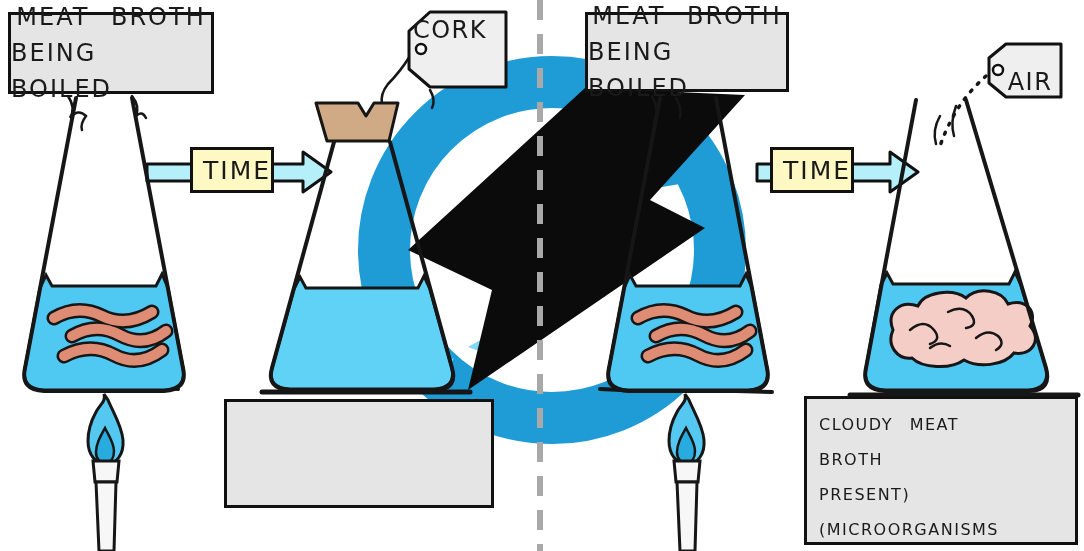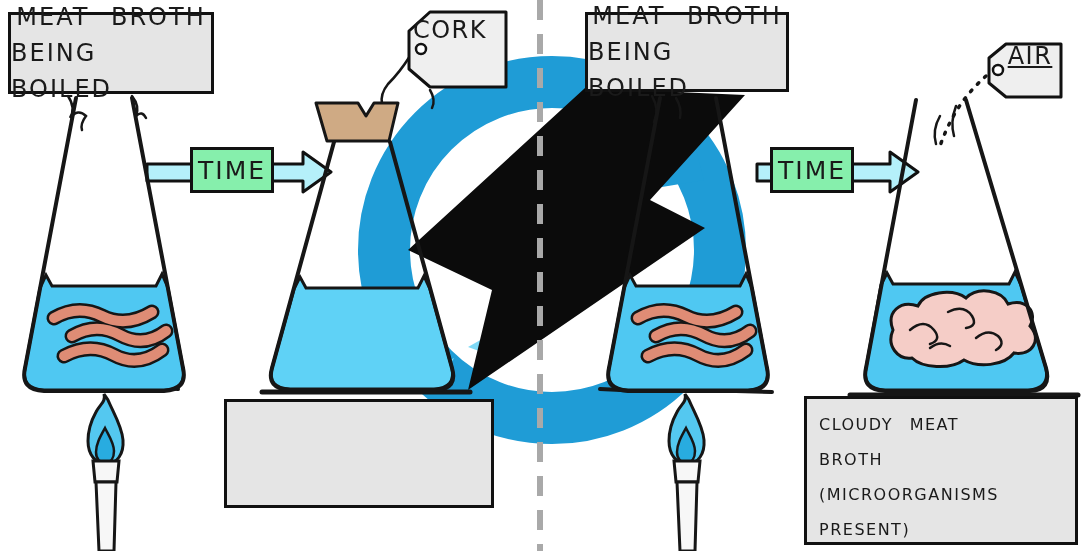--- a/index.html
+++ b/index.html
@@ -18,31 +18,31 @@
     letter-spacing:2px;word-spacing:12px;line-height:36px;color:#1a1a1a;
   }
   .labelbox.center{display:flex;flex-direction:column;justify-content:center;align-items:center;}
   .labelbox.left{padding:8px 12px;line-height:35px;}
   .lb1{left:8px;top:12px;width:206px;height:82px;font-size:24px;}
   .lb3{left:585px;top:12px;width:204px;height:80px;font-size:24px;}
   .lb5{left:224px;top:399px;width:270px;height:109px;font-size:23px;letter-spacing:1.5px;word-spacing:10px;}
   .lb6{left:804px;top:396px;width:274px;height:149px;font-size:16px;letter-spacing:1.5px;word-spacing:10px;}
   .timebox{
     position:absolute;z-index:3;box-sizing:border-box;width:84px;height:46px;
-    background:#86efac;border:3px solid #111;display:flex;align-items:center;justify-content:center;
+    background:#fef9c3;border:3px solid #111;display:flex;align-items:center;justify-content:flex-end;
     font-size:25px;letter-spacing:2px;color:#1a1a1a;
   }
   .tb1{left:190px;top:147px;}
   .tb2{left:770px;top:147px;}
   .tagtext{
     position:absolute;z-index:3;text-align:center;font-size:24px;letter-spacing:1.5px;
     line-height:33px;color:#1a1a1a;
   }
   .tg-cork{left:410px;top:14px;width:80px;}
-  .tg-air{left:1002px;top:40px;width:56px;text-decoration:underline;}
+  .tg-air{left:1002px;top:66px;width:56px;}
 </style>
 </head>
 <body>
 
 <div class="stage">
 
   <svg width="1084" height="551" viewBox="0 0 1084 551">
 
     <g>
       <circle cx="552" cy="250" r="168" fill="none" stroke-width="52" stroke="#1F9CD6"></circle>
@@ -163,22 +163,22 @@
     <div>MEAT BROTH</div>
     <div>BEING BOILED</div>
   </div>
 
   <div class="labelbox left lb5">
   </div>
 
   <div class="labelbox left lb6">
     <div>CLOUDY MEAT</div>
     <div>BROTH</div>
+    <div>PRESENT)</div>
     <div>(MICROORGANISMS</div>
-    <div>PRESENT)</div>
   </div>
 
   <div class="timebox tb1">
     <span>TIME</span>
   </div>
   <div class="timebox tb2">
     <span>TIME</span>
   </div>
 
   <div class="tagtext tg-cork">

